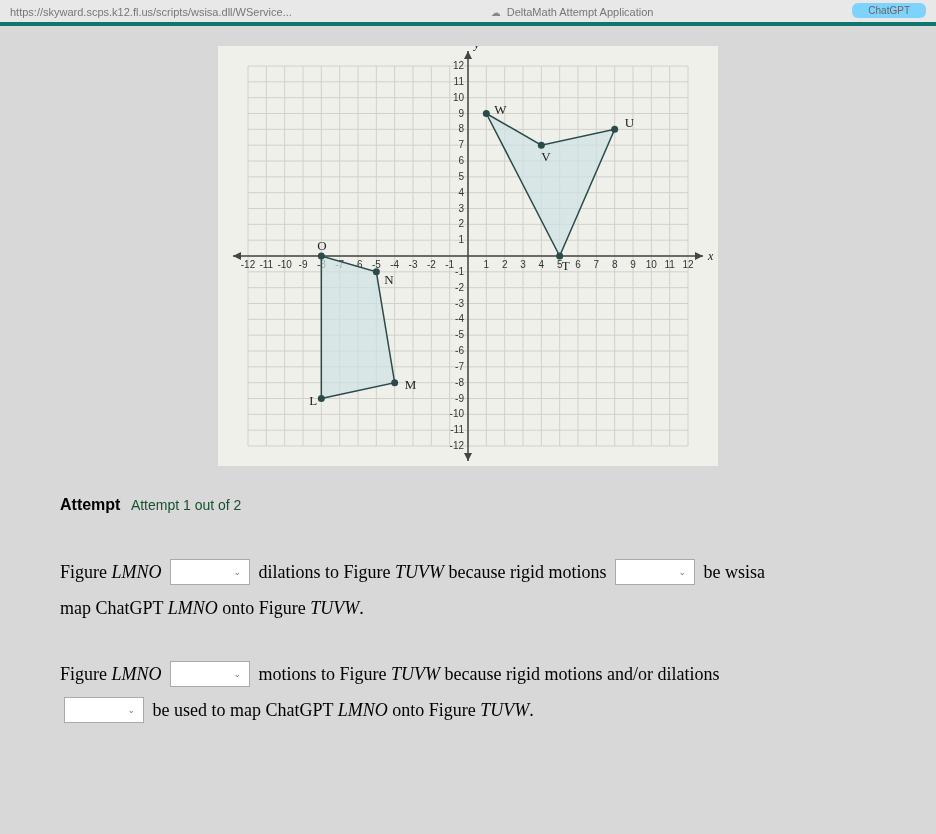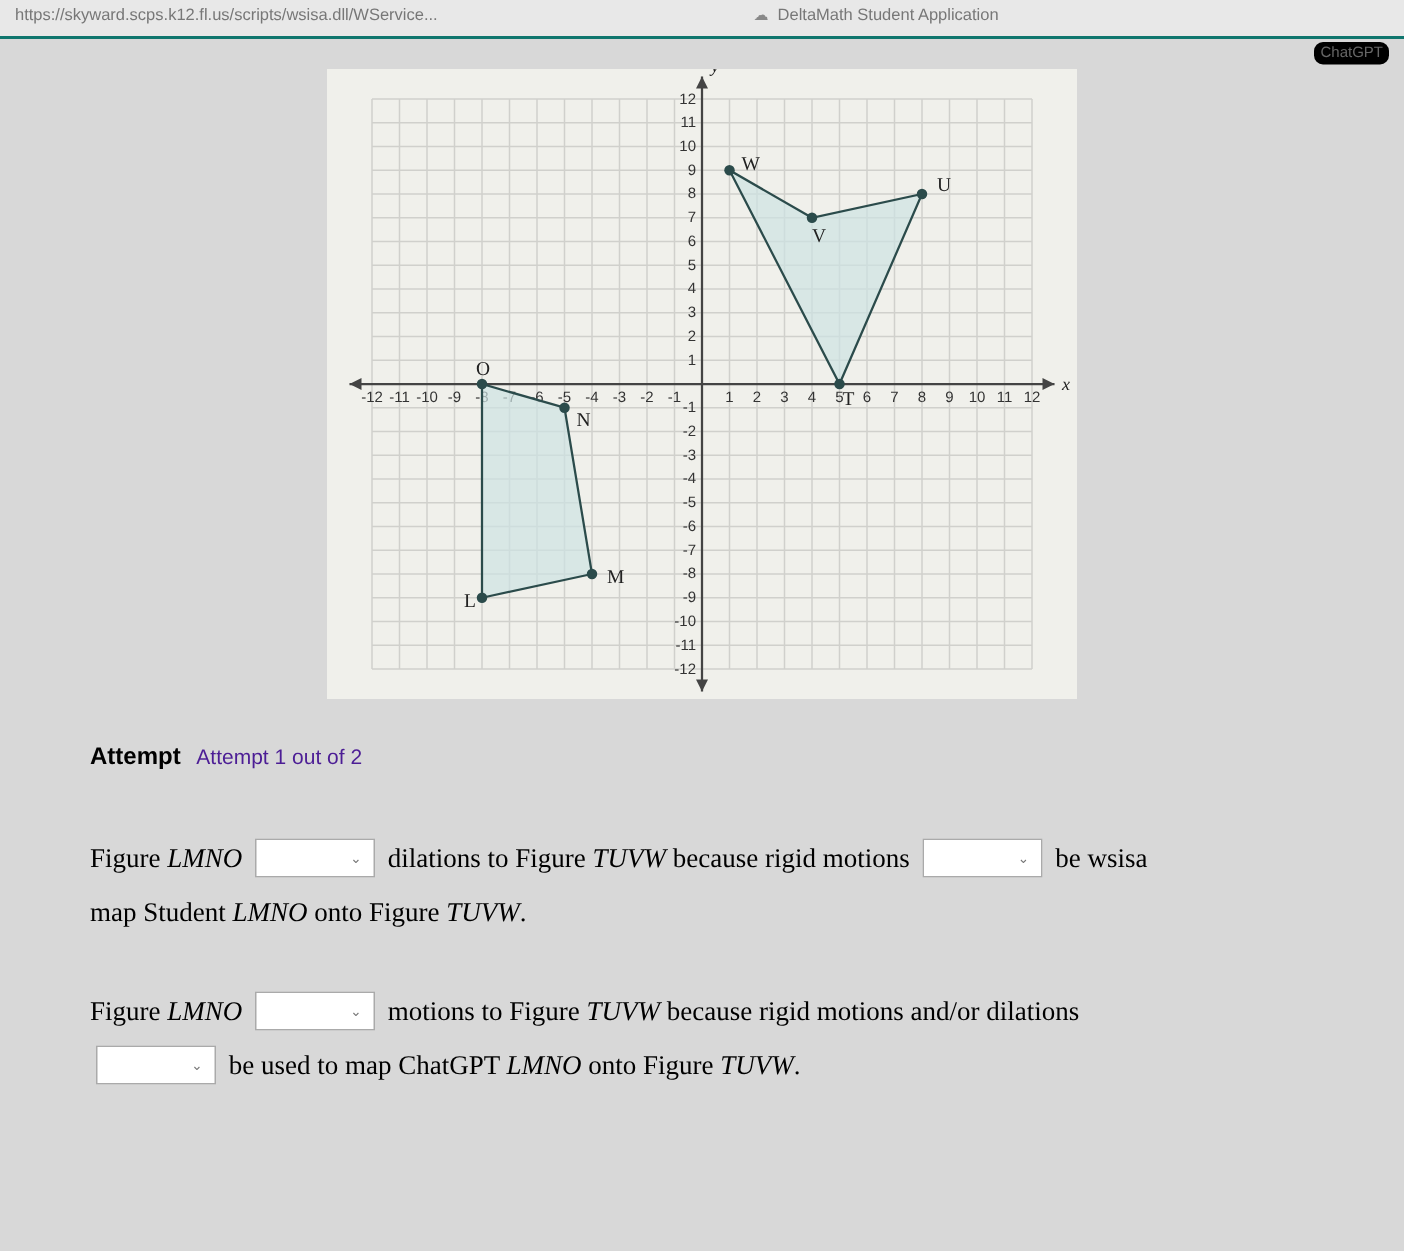--- a/index.html
+++ b/index.html
@@ -6,36 +6,36 @@
     body {
       font-family: -apple-system, BlinkMacSystemFont, "Segoe UI", Arial, sans-serif;
       background: #d8d8d8;
       width: 936px;
       height: 834px;
       overflow: hidden;
       position: relative;
     }
     .top-bar {
       display: flex;
-      align-items: flex-start;
+      align-items: flex-end;
       padding: 4px 10px;
       background: #e8e8e8;
-      border-bottom: 2px solid #0f766e;
+      border-bottom: 4px solid #0f766e;
       font-size: 11px;
       color: #777;
       gap: 35px;
       height: 26px;
     }
     .url-text { flex: 0 0 auto; }
     .tab-center { flex: 1; text-align: center; display:flex; justify-content:center; align-items:center; gap:6px;}
     .tab-center .cloud { font-size: 10px; color: #888; }
     .right-badge {
-      background: #000000;
+      background: #7dd3fc;
       border-radius: 6px;
-      padding: 2px 4px;
+      padding: 2px 16px;
       color: #666;
       font-size: 10px;
       margin-top: 24px;
     }
     .main-area {
       padding: 20px 0 0 0;
     }
     .chart-wrap {
       display: flex;
       justify-content: center;
@@ -43,21 +43,21 @@
     }
     svg { background: #f0f0eb; }
     .answer-section {
       padding: 0 60px;
     }
     .answer-header {
       font-size: 16px;
       margin: 30px 0 40px 0;
     }
     .answer-header strong { font-weight: 700; }
-    .attempt { color: #4c1d95; font-weight: 400; font-size: 14px; margin-left: 6px; }
+    .attempt { color: #14532d; font-weight: 400; font-size: 14px; margin-left: 6px; }
     .question-line {
       font-size: 18px;
       line-height: 2.0;
       margin-bottom: 30px;
       font-family: Georgia, serif;
     }
     .figure-label { font-style: italic; margin-top: 28px; }
     .selector {
       display: inline-flex;
       align-items: center;
@@ -84,21 +84,21 @@
     .poly-fill { fill: #cde3e3; fill-opacity: 0.7; stroke: #2b4b4b; stroke-width: 1.5; }
     .pt { fill: #2b4b4b; }
   </style>
 </head>
 <body>
 
 <div class="top-bar">
   <span class="url-text">https://skyward.scps.k12.fl.us/scripts/wsisa.dll/WService...</span>
   <span class="tab-center">
     <span class="cloud">☁</span>
-    <span>DeltaMath Student Application</span>
+    <span>DeltaMath Attempt Application</span>
   </span>
   <span class="right-badge">ChatGPT</span>
 </div>
 
 <div class="main-area">
   <div class="chart-wrap">
     <svg id="graph" width="500" height="420">
         <line x1="30" y1="400" x2="30" y2="20" class="grid-line"></line>
         <line x1="48.33333333333333" y1="400" x2="48.33333333333333" y2="20" class="grid-line"></line>
         <line x1="66.66666666666666" y1="400" x2="66.66666666666666" y2="20" class="grid-line"></line>
@@ -235,21 +235,21 @@
     <div class="question-line">
       <span>Figure </span><span class="figure-label">LMNO</span>
       <span class="selector">
           <span class="chev">⌄</span>
         </span>
       <span> dilations to Figure </span><span class="figure-label">TUVW</span><span> because rigid motions </span>
       <span class="selector">
           <span class="chev">⌄</span>
         </span>
       <span> be wsisa</span><br>
-      <span>map Student </span><span class="figure-label">LMNO</span><span> onto Figure </span><span class="figure-label">TUVW</span><span>.</span>
+      <span>map ChatGPT </span><span class="figure-label">LMNO</span><span> onto Figure </span><span class="figure-label">TUVW</span><span>.</span>
     </div>
 
     <div class="question-line">
       <span>Figure </span><span class="figure-label">LMNO</span>
       <span class="selector">
           <span class="chev">⌄</span>
         </span>
       <span> motions to Figure </span><span class="figure-label">TUVW</span><span> because rigid motions and/or dilations</span><br>
       <span class="selector">
           <span class="chev">⌄</span>

